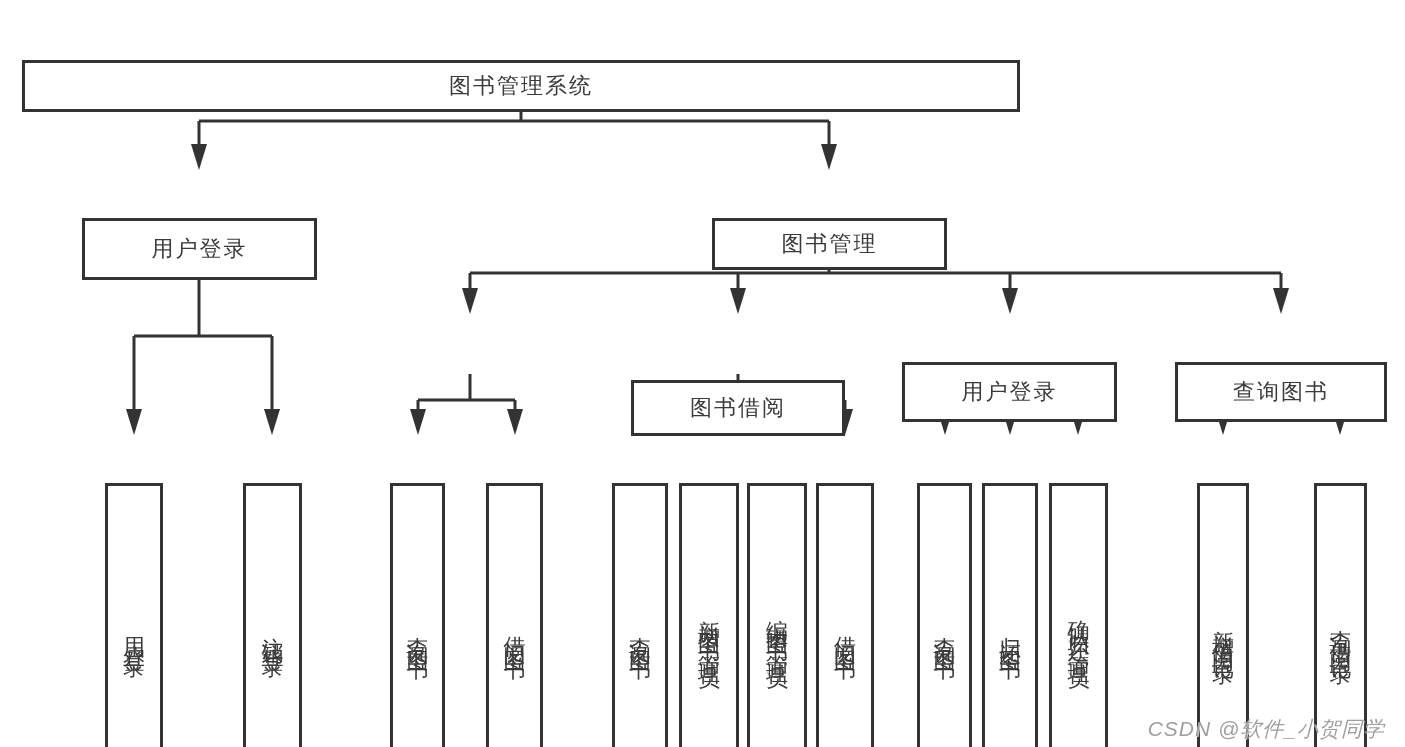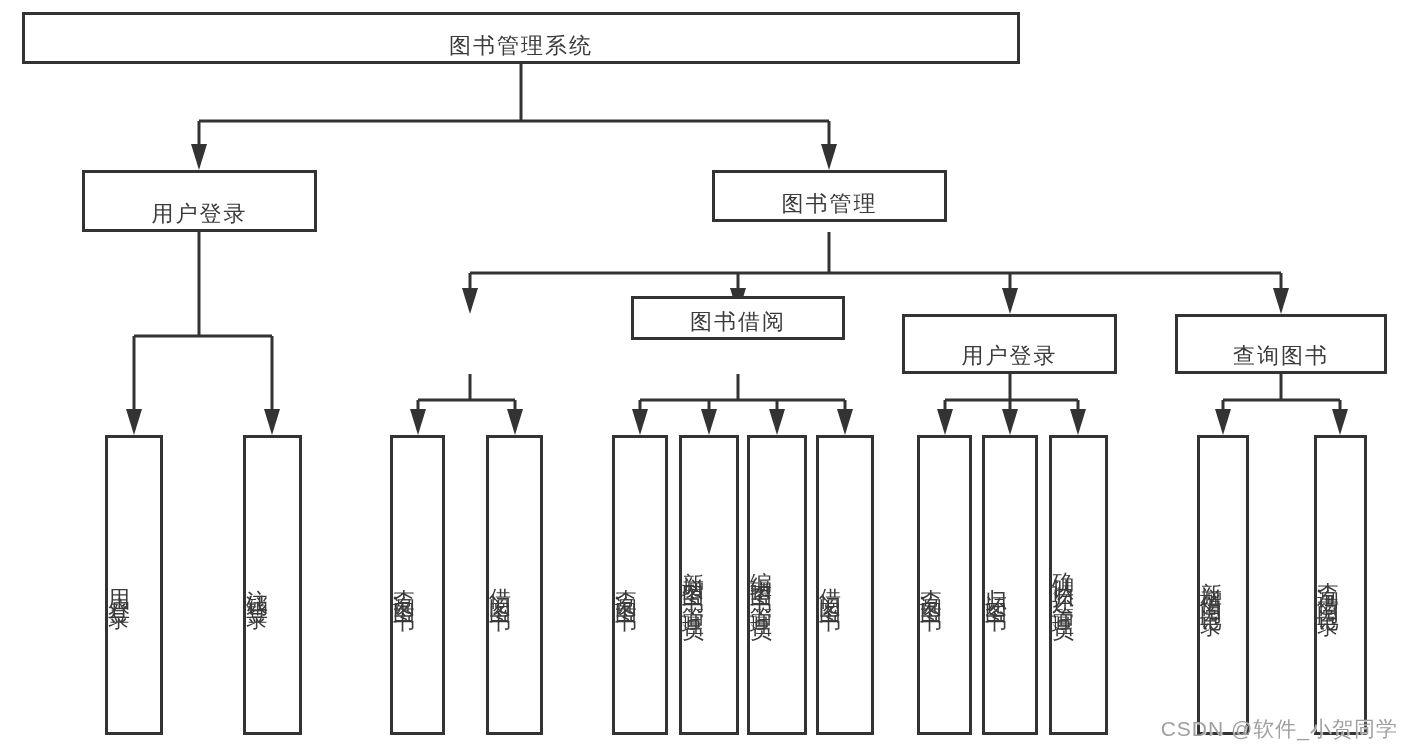--- a/index.html
+++ b/index.html
@@ -15,43 +15,45 @@
     position: absolute;
     left: 0; top: 0;
     z-index: 1;
   }
   .node {
     position: absolute;
     box-sizing: border-box;
     border: 3px solid var(--line, #333333);
     background: var(--box-bg, #ffffff);
     display: flex;
-    align-items: flex-end;
+    align-items: center;
     justify-content: center;
     color: var(--text, #3a3a3a);
     z-index: 2;
+    margin-top: 48px;
   }
   .h-node { font-size: 22px; letter-spacing: 2px; }
   .v-node {
     writing-mode: vertical-rl;
     text-orientation: mixed;
     font-size: 22px;
     letter-spacing: 7px;
     line-height: 1;
   }
   .v-node span { display: block; }
   #watermark {
     position: absolute;
-    right: 7px;
+    right: 20px;
     bottom: 4px;
     font-size: 21px;
     color: var(--watermark, #9f9f9f);
     letter-spacing: 1px;
     z-index: 3;
     text-shadow: 1px 1px 1px rgba(255,255,255,0.85);
+    font-style: italic;
   }
   line, path { stroke: var(--line, #333333); }
   path.arrow { fill: var(--line, #333333); stroke: none; }
 </style>
 </head>
 <body>
 
 <div id="canvas">
 
   <svg id="connectors" width="1405" height="747" viewBox="0 0 1405 747">
@@ -134,21 +136,21 @@
     <span>图书管理系统</span>
   </div>
 
   <div class="node h-node" style="left:82px;top:170px;width:235px;height:62px">
     <span>用户登录</span>
   </div>
   <div class="node h-node" style="left:712px;top:170px;width:235px;height:52px">
     <span>图书管理</span>
   </div>
 
-  <div class="node h-node" style="left:631px;top:296px;width:214px;height:44px">
+  <div class="node h-node" style="left:631px;top:332px;width:214px;height:56px">
     <span>图书借阅</span>
   </div>
   <div class="node h-node" style="left:902px;top:314px;width:215px;height:60px">
     <span>用户登录</span>
   </div>
   <div class="node h-node" style="left:1175px;top:314px;width:212px;height:60px">
     <span>查询图书</span>
   </div>
 
   <div class="node v-node" style="left:105px;top:435px;width:58px;height:300px">

